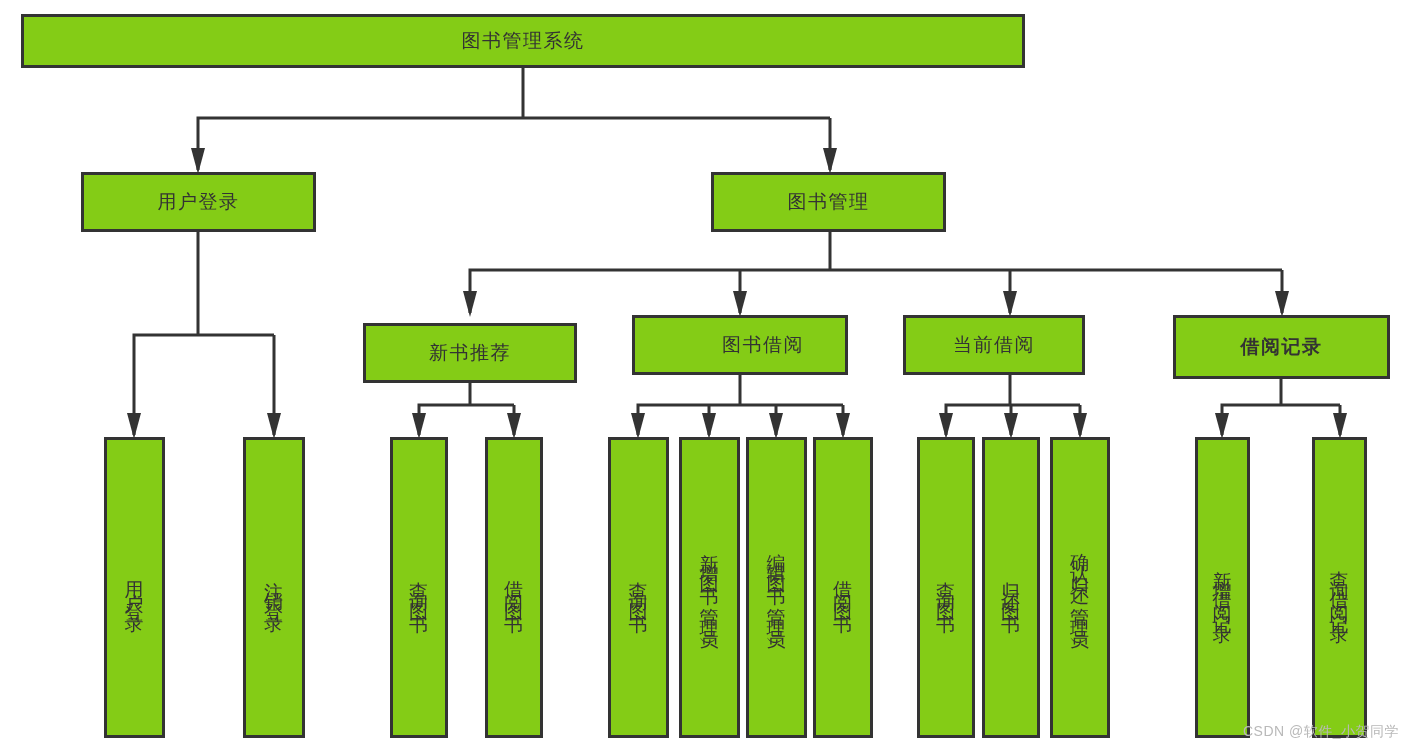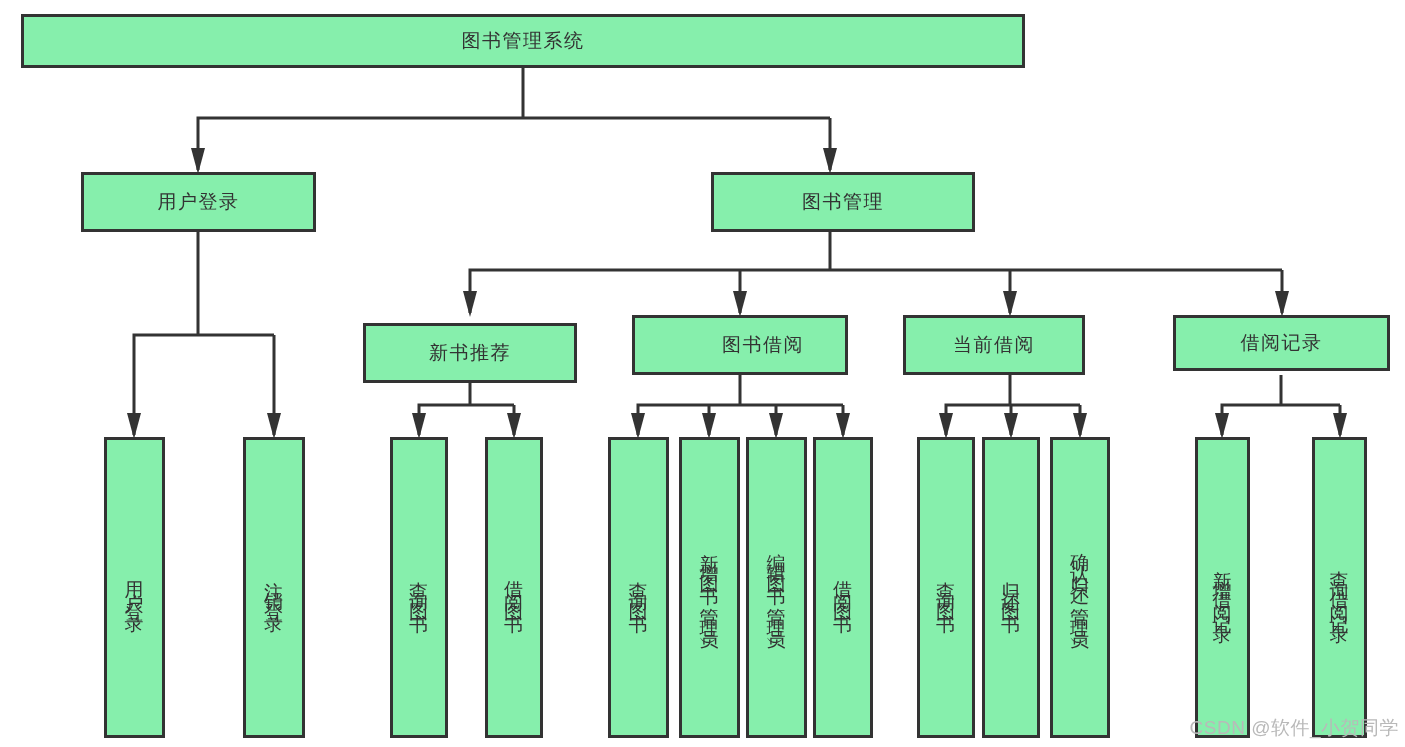--- a/index.html
+++ b/index.html
@@ -14,21 +14,21 @@
   .wires {
     position: absolute;
     left: 0; top: 0;
     width: 1405px; height: 747px;
     z-index: 1;
   }
   .box {
     position: absolute;
     box-sizing: border-box;
     border: 3px solid #333333;
-    background: #86efac;
+    background: #84cc16;
     display: flex;
     align-items: center;
     justify-content: center;
     color: #333333;
     z-index: 2;
   }
   .h-label {
     font-size: 19px;
     letter-spacing: 1.5px;
     white-space: nowrap;
@@ -39,21 +39,21 @@
     font-size: 19px;
     letter-spacing: 11px;
     line-height: 1;
     white-space: nowrap;
   }
   .watermark {
     position: absolute;
     right: 6px;
     bottom: 6px;
     z-index: 3;
-    font-size: 19px;
+    font-size: 14px;
     color: #b9b9b9;
     letter-spacing: 0.5px;
     white-space: nowrap;
   }
 </style>
 </head>
 <body>
 
 <div class="stage">
 
@@ -104,34 +104,34 @@
     </g>
   </svg>
 
   <div class="box" style="left:21px; top:14px; width:1004px; height:54px;">
     <span class="h-label">图书管理系统</span>
   </div>
 
   <div class="box" style="left:81px; top:172px; width:235px; height:60px;">
     <span class="h-label">用户登录</span>
   </div>
-  <div class="box" style="left:711px; top:172px; width:264px; height:60px;">
+  <div class="box" style="left:711px; top:172px; width:235px; height:60px;">
     <span class="h-label">图书管理</span>
   </div>
 
   <div class="box" style="left:363px; top:315px; width:214px; height:60px;margin-top:8px;">
     <span class="h-label">新书推荐</span>
   </div>
   <div class="box" style="left:632px; top:315px; width:216px; height:60px;padding-left:46px;">
     <span class="h-label">图书借阅</span>
   </div>
   <div class="box" style="left:903px; top:315px; width:182px; height:60px;">
     <span class="h-label">当前借阅</span>
   </div>
-  <div class="box" style="left:1173px; top:315px; width:217px; height:56px;">
+  <div class="box" style="left:1173px; top:315px; width:217px; height:64px;font-weight:bold;">
     <span class="h-label">借阅记录</span>
   </div>
 
   <div class="box leaf" style="left:104px; top:437px; width:61px; height:301px;">
     <span class="v-label">用户登录</span>
   </div>
   <div class="box leaf" style="left:243px; top:437px; width:62px; height:301px;">
     <span class="v-label">注销登录</span>
   </div>
 

